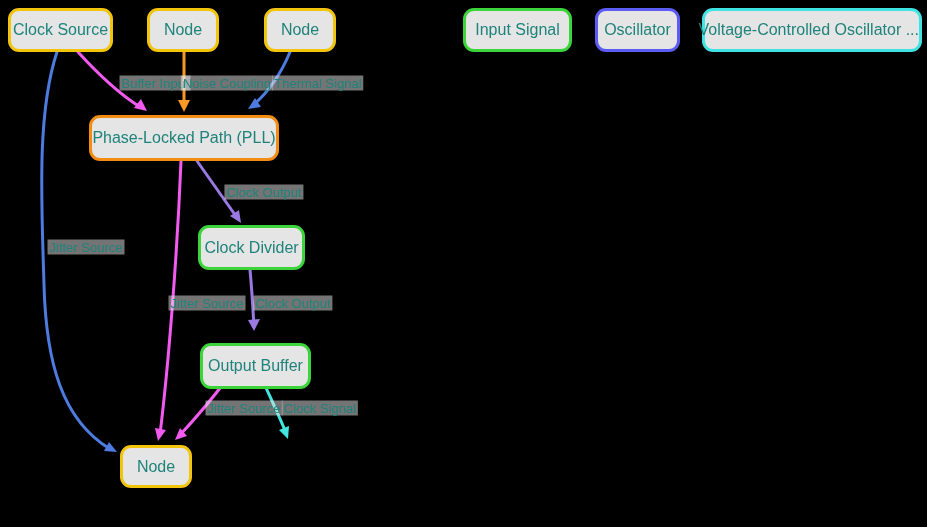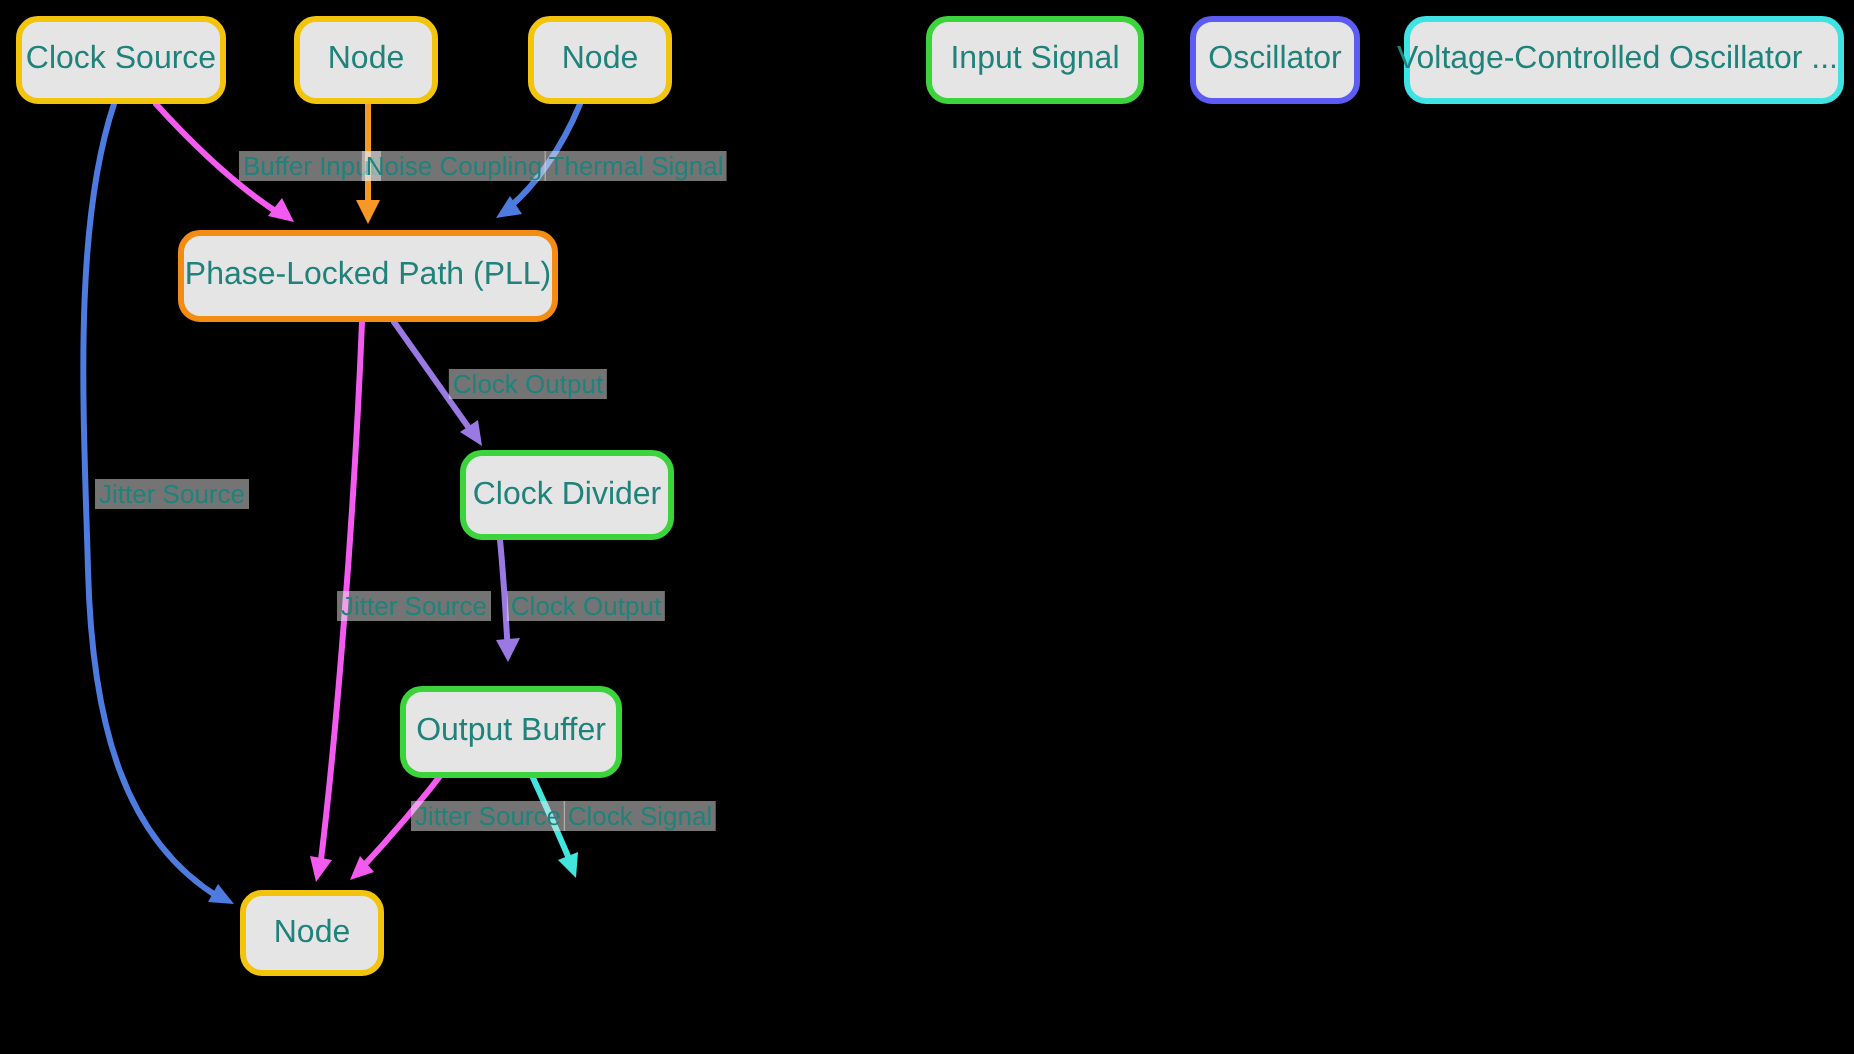--- a/index.html
+++ b/index.html
@@ -88,21 +88,21 @@
   </div>
 
   <div class="node" style="left: 702px; top: 8px; width: 220px; height: 44px; border-color: rgb(63, 227, 227); justify-content: flex-end;">
     <span>Voltage-Controlled Oscillator ...</span>
   </div>
 
   <div class="node" style="left: 89px; top: 115px; width: 190px; height: 46px; border-color: rgb(242, 140, 19);">
     <span>Phase-Locked Path (PLL)</span>
   </div>
 
-  <div class="node" style="left: 198px; top: 225px; width: 107px; height: 45px; border-color: rgb(59, 213, 59); margin-left: 32px;">
+  <div class="node" style="left: 198px; top: 225px; width: 107px; height: 45px; border-color: rgb(59, 213, 59);">
     <span>Clock Divider</span>
   </div>
 
   <div class="node" style="left: 200px; top: 333px; width: 111px; height: 46px; border-color: rgb(59, 213, 59); margin-top: 10px;">
     <span>Output Buffer</span>
   </div>
 
   <div class="node" style="left: 120px; top: 445px; width: 72px; height: 43px; border-color: rgb(242, 196, 12);">
     <span>Node</span>
   </div>

